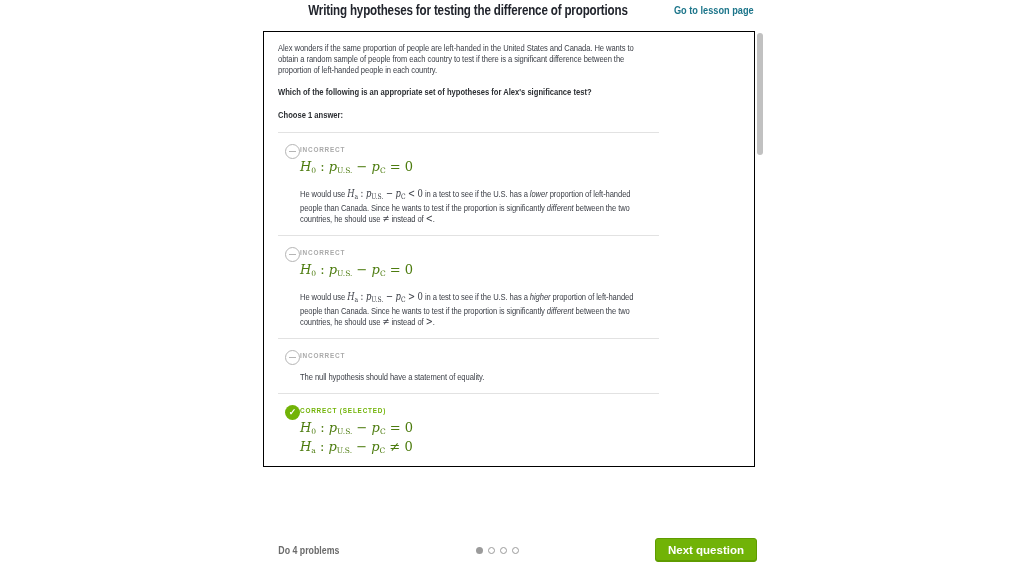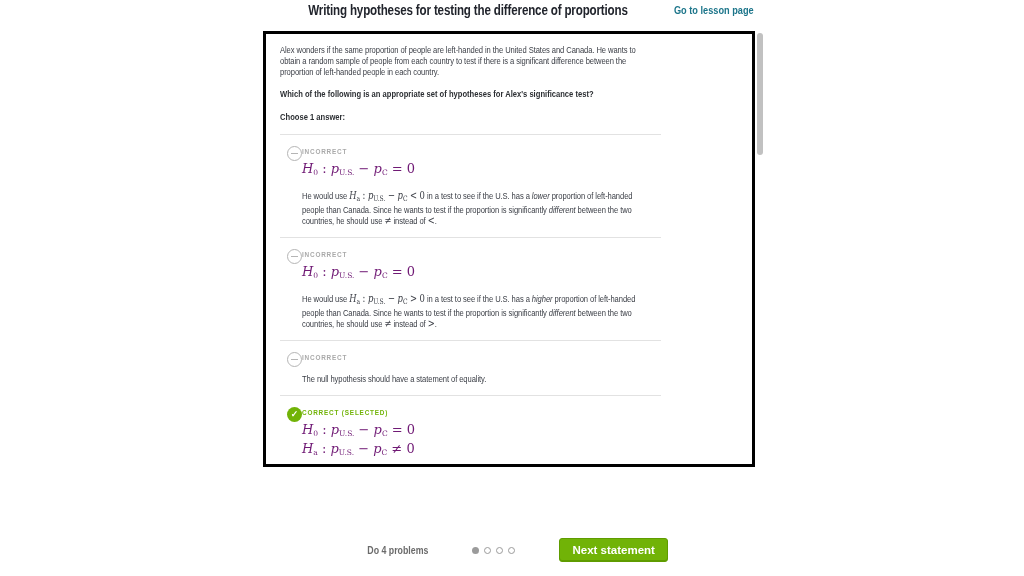--- a/index.html
+++ b/index.html
@@ -18,56 +18,56 @@
   }
   .lesson-link{
     position:absolute;right:270px;top:4px;white-space:nowrap;
     transform:scaleX(0.8);transform-origin:100% 0;
     font-size:11.5px;font-weight:bold;color:#1c758a;cursor:pointer;
   }
 
   
   .card{
     position:absolute;left:263px;top:31px;width:492px;height:436px;
-    border:3px solid #000000;box-sizing:border-box;background:#fff;overflow:hidden;
+    border:1px solid #000000;box-sizing:border-box;background:#fff;overflow:hidden;
   }
   .card-inner{padding:10px 0 0 14px;width:382px;}
   .intro{width:470px;font-size:9.5px;line-height:11px;letter-spacing:-0.1px;}
   .prompt{width:470px;font-size:9.5px;line-height:11px;font-weight:bold;margin-top:11px;color:#2c2f33;}
   .choose{width:470px;font-size:9.5px;line-height:11px;font-weight:bold;margin-top:12px;color:#2c2f33;}
   .divider{height:1px;background:#e2e2e2;margin-top:12px;width:381px;}
 
   
   .option{display:flex;padding-top:9px;}
   .opt-icon{flex:0 0 auto;width:15px;height:15px;margin-left:7px;margin-top:2px;border-radius:50%;
     box-sizing:border-box;position:relative;cursor:pointer;}
   .icon-minus{border:1.4px solid #b5b5b5;background:#fff;}
   .icon-minus::after{content:"";position:absolute;left:3px;right:3px;top:50%;margin-top:-0.75px;height:1.5px;background:#b5b5b5;}
   .icon-check{background:#71b307;color:#fff;font-size:9px;font-weight:bold;text-align:center;line-height:15px;}
   .icon-check::after{content:"\2713";}
   .opt-body{min-width:0;}
   .opt-status{font-size:8px;font-weight:bold;letter-spacing:1px;color:#a9a9a9;line-height:10px;padding-top:3px;white-space:nowrap;}
   .option.correct .opt-status{color:#71b307;}
-  .opt-math{margin-top:4px;color:#701a75;}
+  .opt-math{margin-top:4px;color:#4d7c0f;}
   .math-line{font-family:"DejaVu Serif",serif;font-size:13px;line-height:15px;}
   .math-line i{font-style:italic;}
   .math-line sub,.imath sub{font-size:7.5px;font-style:normal;vertical-align:-2px;letter-spacing:0;}
   .opt-expl{width:425px;font-size:9.5px;line-height:11px;letter-spacing:-0.1px;margin-top:10px;}
   .opt-expl .imath{font-family:"DejaVu Serif",serif;font-size:10.5px;}
   .opt-expl .imath i{font-style:italic;}
   .opt-expl em{font-style:italic;}
   .option-divider{height:1px;background:#e2e2e2;margin-top:11px;width:381px;}
 
   
   .scroll-thumb{position:absolute;left:757px;top:33px;width:6px;height:122px;background:#c1c1c1;border-radius:3px;cursor:pointer;}
 
   
   .footer{
     position:absolute;left:263px;top:532px;width:494px;height:36px;
-    display:flex;align-items:center;justify-content:center;gap:28px;
+    display:flex;align-items:center;justify-content:space-between;gap:28px;
   }
   .progress-label{font-size:11px;font-weight:bold;color:#6b6b6b;white-space:nowrap;transform:scaleX(0.8);transform-origin:100% 50%;}
   .dots{display:flex;align-items:center;gap:5px;margin-left:16px;}
   .dot{width:5px;height:5px;border-radius:50%;border:1px solid #9b9b9b;background:#fff;box-sizing:content-box;}
   .dot.filled{width:7px;height:7px;border:none;background:#9b9b9b;}
   .next-btn{
     margin-left:16px;background:#71b307;border:1px solid #5f9c00;border-radius:3px;
     color:#fff;font-weight:bold;font-size:11.5px;font-family:"Liberation Sans",sans-serif;
     padding:5px 12px;cursor:pointer;box-shadow:inset 0 -1px 0 #5f9c00;
   }
@@ -150,14 +150,14 @@
 <div class="scroll-thumb"></div>
 
 <div class="footer">
   <span class="progress-label">Do 4 problems</span>
   <span class="dots" id="dots">
       <span class="dot filled"></span>
       <span class="dot"></span>
       <span class="dot"></span>
       <span class="dot"></span>
     </span>
-  <button class="next-btn">Next statement</button>
+  <button class="next-btn">Next question</button>
 </div>
 
 </body></html>

